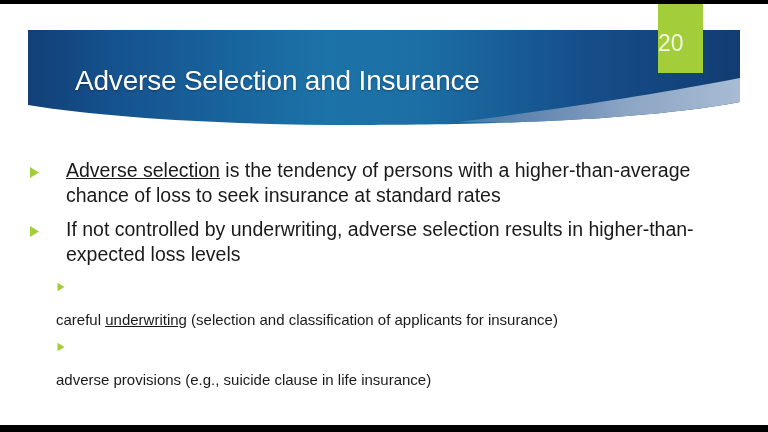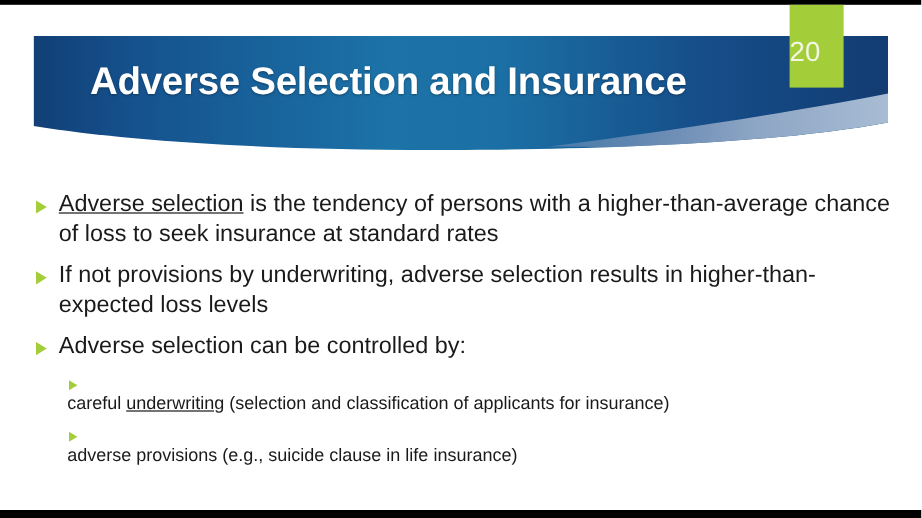--- a/index.html
+++ b/index.html
@@ -46,25 +46,25 @@
   }
   .header-svg {
     display: block;
     width: 712px;
     height: 95px;
   }
 
   .slide-title {
     position: absolute;
     left: 75px;
-    top: 50px;
+    top: 64px;
     width: 560px;
     color: #ffffff;
-    font-size: 32px;
-    font-weight: bold;
+    font-size: 28px;
+    font-weight: normal;
     letter-spacing: -0.2px;
     line-height: 34px;
     white-space: nowrap;
     text-shadow: 0 1px 2px rgba(0,0,0,0.35);
   }
 
   
   .slide-number-chip {
     position: absolute;
     left: 658px;
@@ -91,20 +91,21 @@
     left: 28px;
     top: 158px;
     width: 716px;
   }
 
   .bullet {
     position: relative;
     display: flex;
     align-items: flex-start;
     margin-bottom: 9px;
+    gap: 17px;
   }
   .bullet.l1 {
     padding-left: 0;
   }
   .bullet.l2 {
     padding-left: 28px;
     margin-bottom: 6px;
     flex-direction: column;
   }
 
@@ -189,31 +190,23 @@
       </span>
       <span class="bullet-text"><span class="u">Adverse selection</span><span> is the tendency of persons with a higher-than-average chance of loss to seek insurance at standard rates</span></span>
     </div>
 
     <div class="bullet l1">
       <span class="marker m1">
         <svg width="13" height="13" viewBox="0 0 13 13">
             <path d="M2,1 L11,6.5 L2,12 Z" fill="#A4CE39"></path>
           </svg>
       </span>
-      <span class="bullet-text"><span>If not provisions by underwriting, adverse selection results in higher-than-expected loss levels</span></span>
-    </div>
-
-    <div class="bullet l1">
-      <span class="marker m1">
-        <svg width="13" height="13" viewBox="0 0 13 13">
-            <path d="M2,1 L11,6.5 L2,12 Z" fill="#A4CE39"></path>
-          </svg>
-      </span>
-      <span class="bullet-text"><span>Adverse selection can be controlled by:</span></span>
-    </div>
+      <span class="bullet-text"><span>If not controlled by underwriting, adverse selection results in higher-than-expected loss levels</span></span>
+    </div>
+
 
     <div class="bullet l2">
       <span class="marker m2">
         <svg width="10" height="10" viewBox="0 0 10 10">
             <path d="M1.5,0.8 L8.5,5 L1.5,9.2 Z" fill="#A4CE39"></path>
           </svg>
       </span>
       <span class="bullet-text"><span>careful </span><span class="u">underwriting</span><span> (selection and classification of applicants for insurance)</span></span>
     </div>
 

